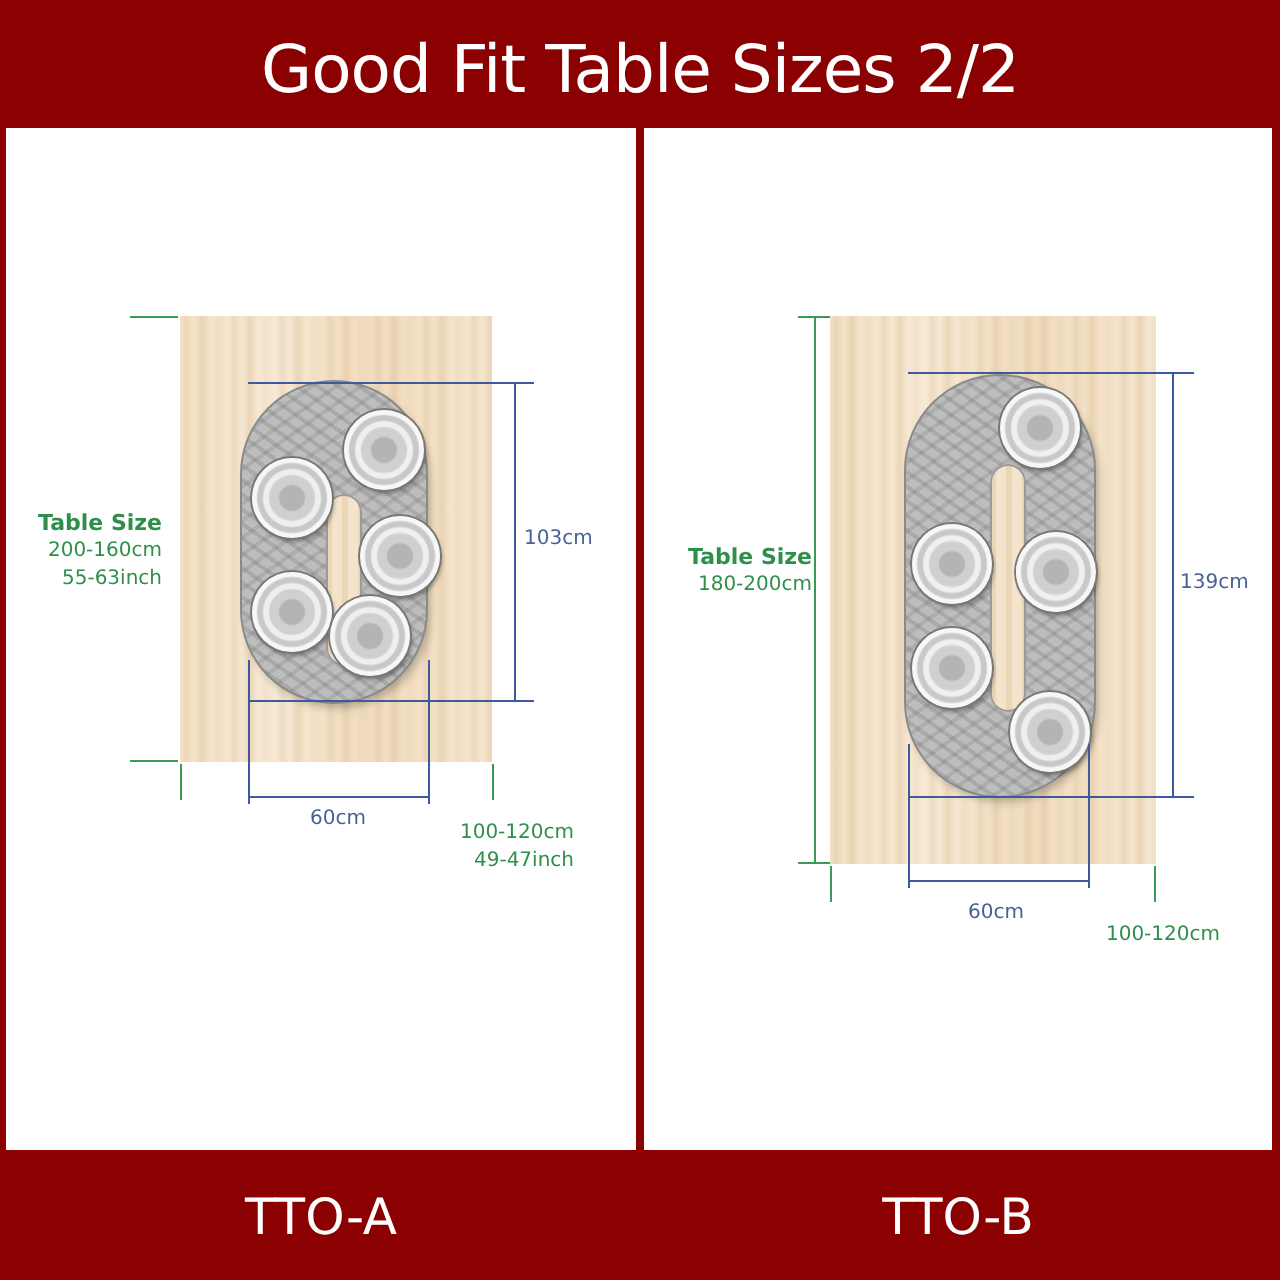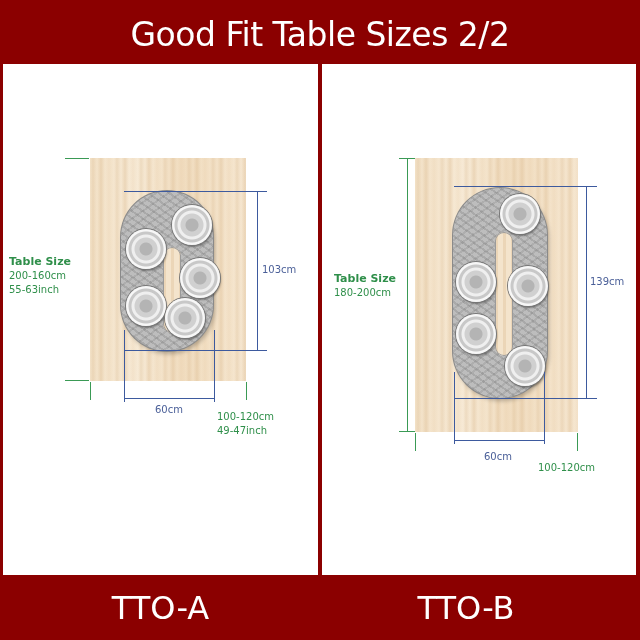--- a/index.html
+++ b/index.html
@@ -16,24 +16,24 @@
     padding-top: 4px; box-sizing: border-box;
   }
   .panel {
     position: absolute; top: 64px; height: 511px; background: #ffffff;
   }
   .panel-a { left: 3px; width: 315px; }
   .panel-b { left: 322px; width: 314px; }
   .footer-label {
     position: absolute; top: 578px; height: 60px;
     display: flex; align-items: center; justify-content: center;
-    color: #ffffff; font-size: 32px;
+    color: #ffffff; font-size: 25px;
   }
   .footer-a { left: 3px; width: 315px; }
-  .footer-b { left: 309px; width: 314px; }
+  .footer-b { left: 322px; width: 314px; }
 
   .wood {
     position: absolute;
     background:
       repeating-linear-gradient(90deg,
         rgba(210,175,130,0.00) 0px, rgba(210,175,130,0.25) 3px,
         rgba(255,245,230,0.0) 7px, rgba(215,180,135,0.35) 11px,
         rgba(255,250,240,0.0) 15px, rgba(220,185,140,0.15) 19px,
         rgba(255,250,240,0.0) 24px),
       linear-gradient(90deg, #f3e2c8, #f7ead6 30%, #f1ddc0 60%, #f6e7d1);
@@ -59,21 +59,21 @@
     box-shadow: 0 0 0 1px #777, 1px 2px 2px rgba(0,0,0,0.35);
   }
   .ln { position: absolute; }
   .blue { background: #3d5a9e; }
   .green { background: #3a9a55; }
   .dim-blue {
     position: absolute; color: #4a5f98; font-size: 10px; white-space: nowrap;
   }
   .dim-green {
     position: absolute; color: #2f8f4a; font-size: 10px; white-space: nowrap;
-    text-align: left; line-height: 14px;
+    text-align: right; line-height: 14px;
   }
   .dim-green .bold { font-weight: bold; font-size: 11px; }
 </style>
 </head>
 <body>
 
 <div class="title">Good Fit Table Sizes  2/2</div>
 
 <div class="panel panel-a">
   <div class="wood" style="left:87px; top:94px; width:156px; height:223px;"></div>
@@ -119,21 +119,21 @@
   <div class="hole" style="left:173px; top:168px; width:18px; height:124px;"></div>
   <div class="cup" style="left:178px; top:130px;"></div>
   <div class="cup" style="left:134px; top:198px;"></div>
   <div class="cup" style="left:186px; top:202px;"></div>
   <div class="cup" style="left:134px; top:250px;"></div>
   <div class="cup" style="left:183px; top:282px;"></div>
 
   <div class="ln blue" style="left:132px; top:122px; width:143px; height:1px;"></div>
   <div class="ln blue" style="left:132px; top:334px; width:143px; height:1px;"></div>
   <div class="ln blue" style="left:264px; top:122px; width:1px; height:213px;"></div>
-  <div class="dim-blue" style="left:268px; top:212px;">139cm</div>
+  <div class="dim-blue" style="left:268px; top:222px;">139cm</div>
 
   <div class="ln blue" style="left:132px; top:308px; width:1px; height:72px;"></div>
   <div class="ln blue" style="left:222px; top:308px; width:1px; height:72px;"></div>
   <div class="ln blue" style="left:132px; top:376px; width:91px; height:1px;"></div>
   <div class="dim-blue" style="left:162px; top:387px;">60cm</div>
 
   <div class="ln green" style="left:77px; top:94px; width:16px; height:1px;"></div>
   <div class="ln green" style="left:77px; top:367px; width:16px; height:1px;"></div>
   <div class="ln green" style="left:85px; top:94px; width:1px; height:274px;"></div>
   <div class="dim-green" style="left:12px; top:208px; width:72px;">

